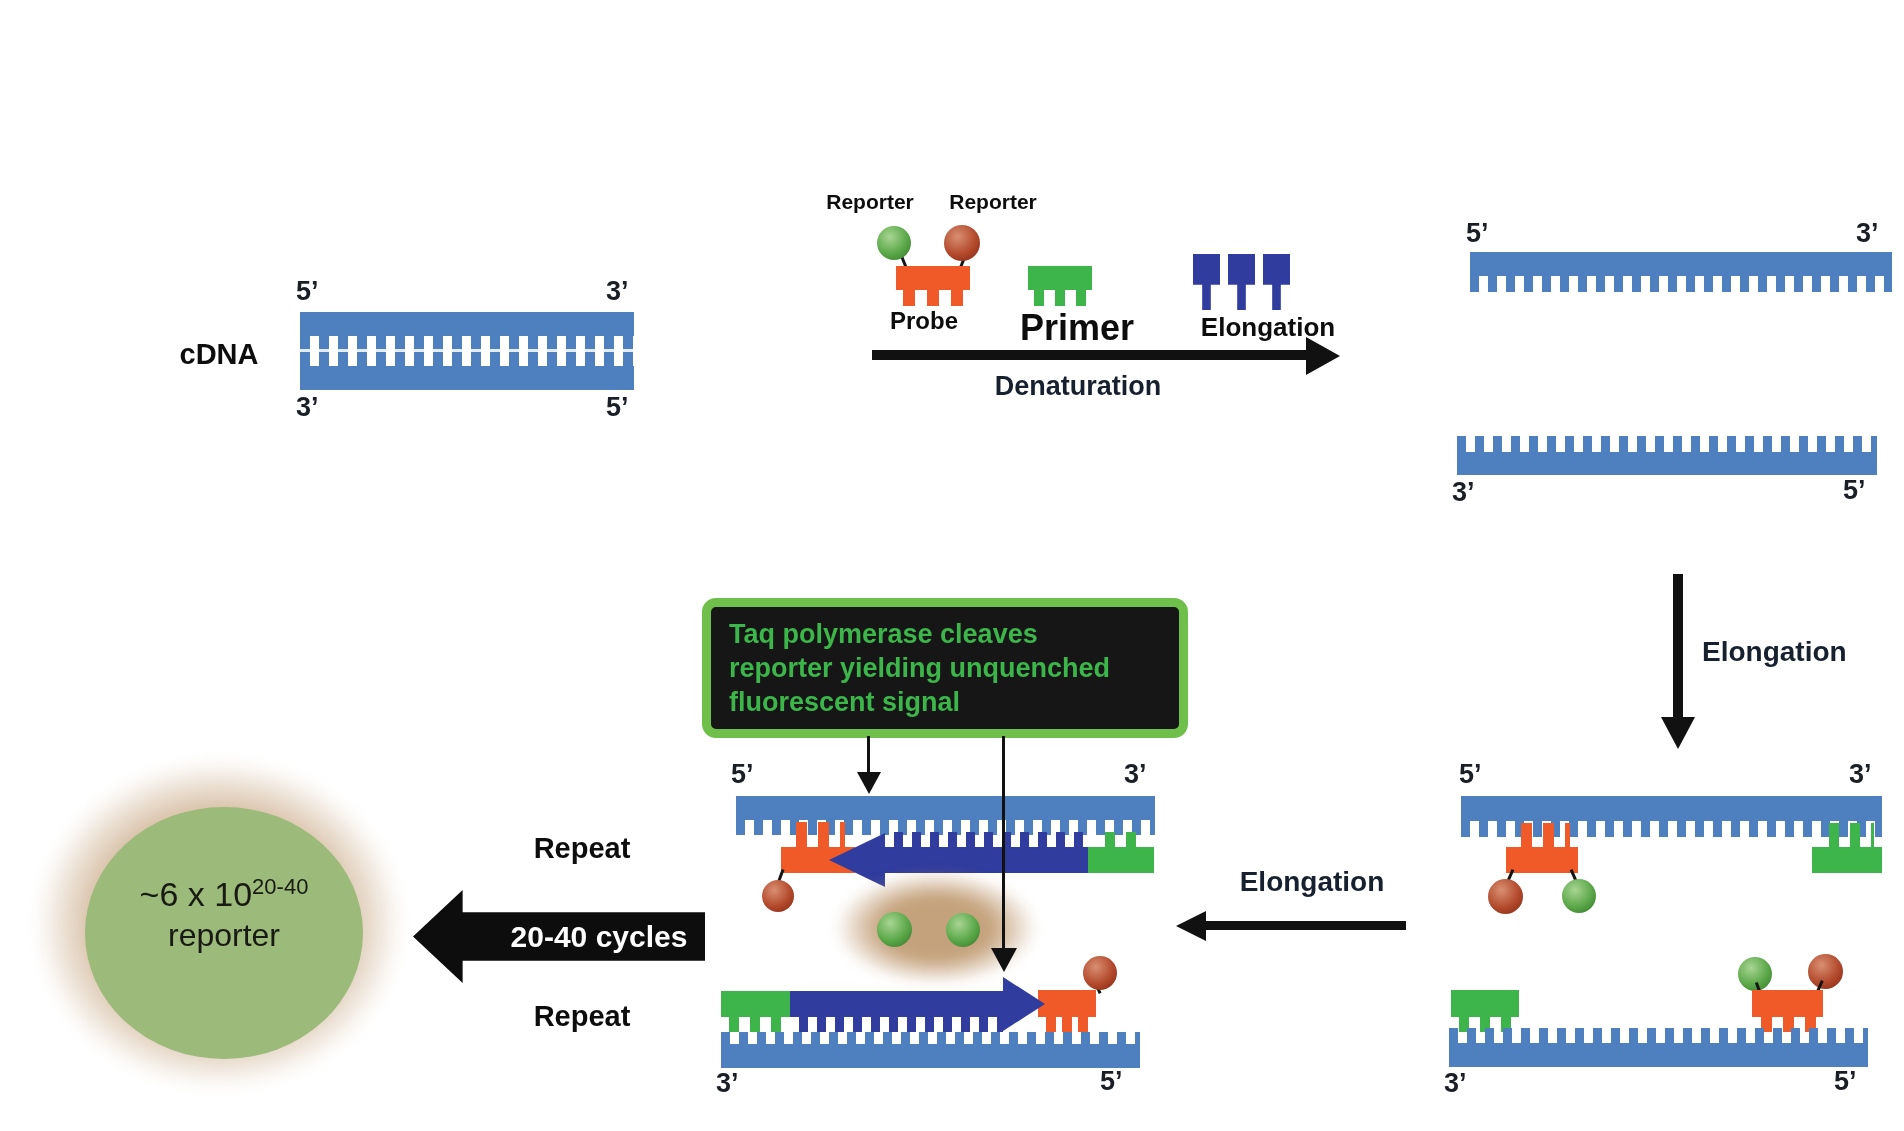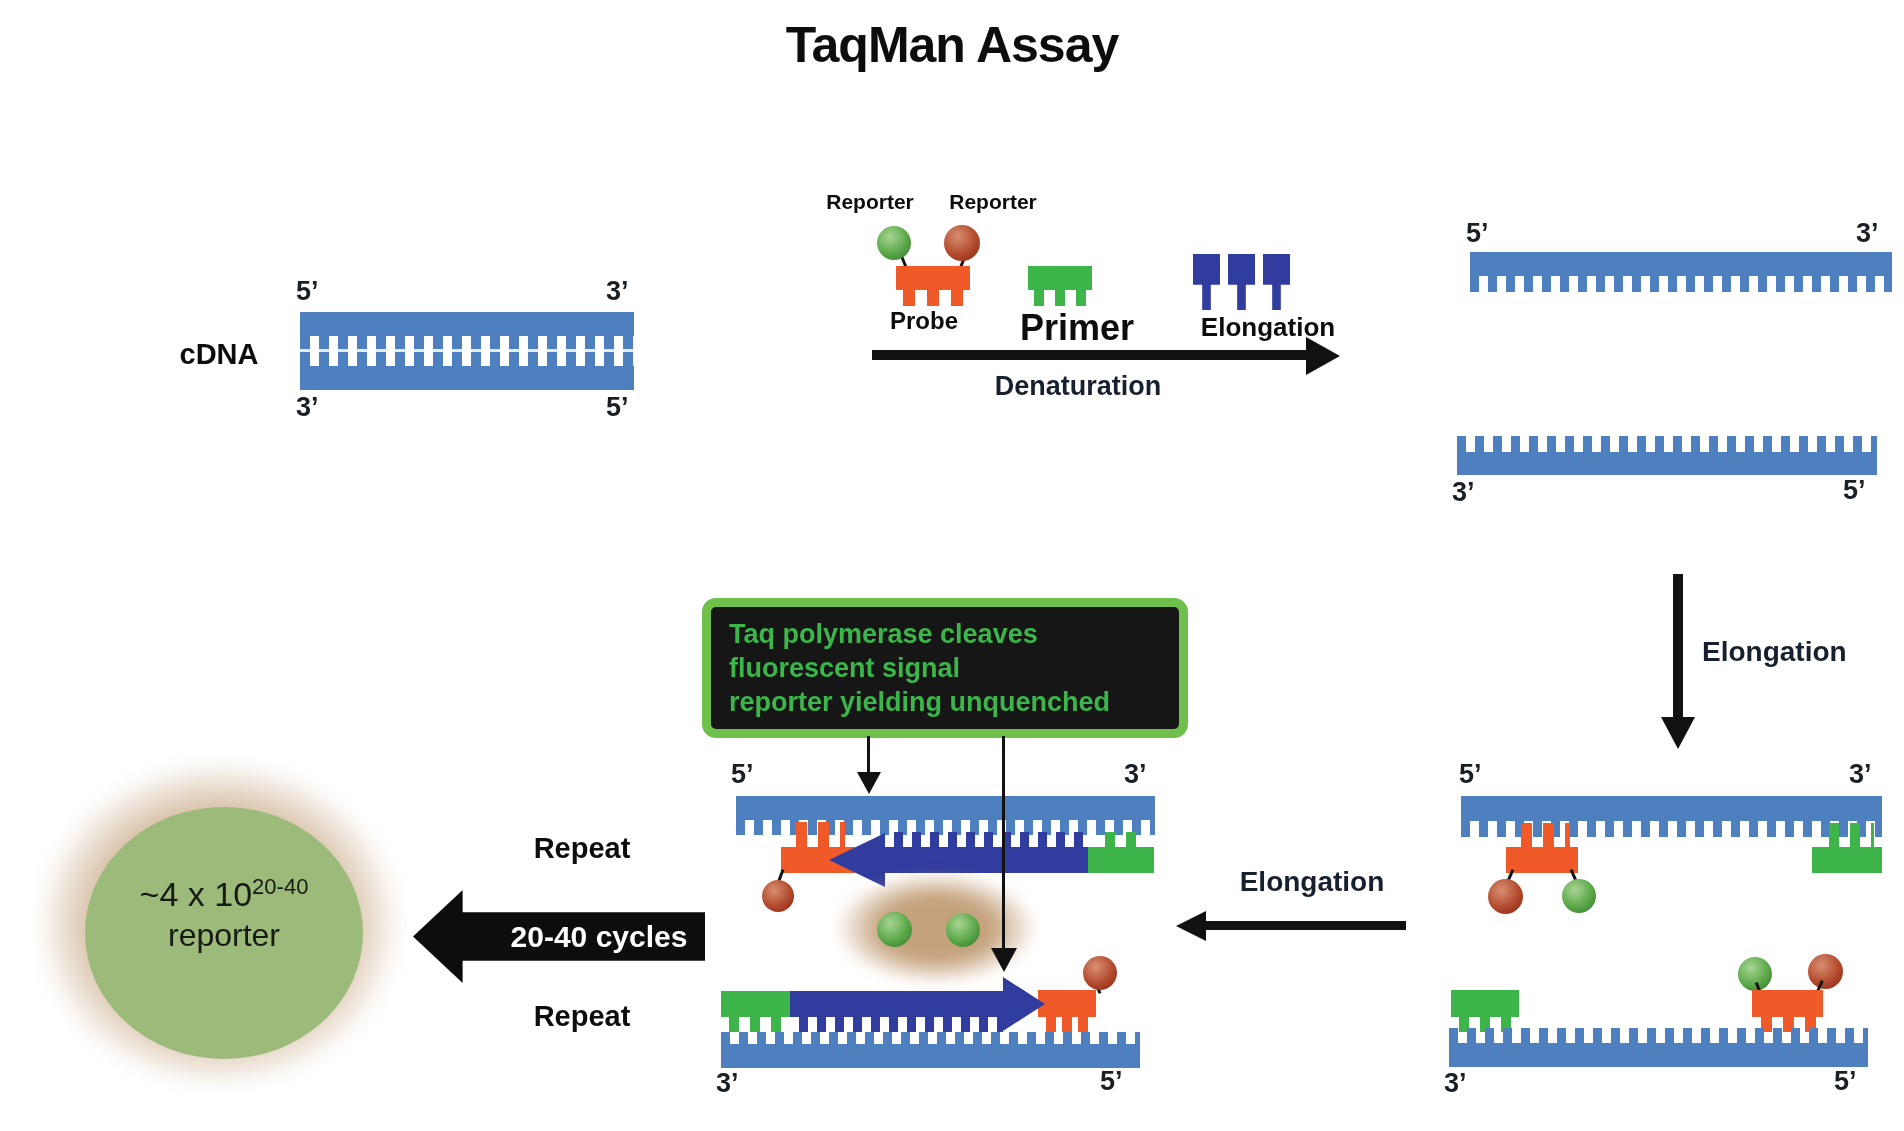--- a/index.html
+++ b/index.html
@@ -35,21 +35,20 @@
   .shaft{position:absolute;background:#111;}
   .glow{position:absolute;border-radius:50%;
     background:radial-gradient(ellipse at center,var(--tan) 0 38%,rgba(190,152,110,0) 72%);
     filter:blur(6px);}
 </style>
 </head>
 <body>
 
 <div class="stage">
 
-  <div class="lbl ctr" style="left:0;right:0;top:16px;font-size:50px;letter-spacing:-1px;">TaqMan Assay</div>
 
   <div class="lbl ctr" style="left:164px;top:338px;width:110px;font-size:29px;">cDNA</div>
   <div class="prime" style="left:296px;top:276px;">5’</div>
   <div class="prime" style="left:606px;top:276px;">3’</div>
   <div class="bar" style="left:300px;top:312px;width:334px;height:24px;"></div>
   <div class="teeth" style="left:300px;top:336px;width:334px;height:30px;--tw:10px;--tp:19px;"></div>
   <div class="abs" style="left:300px;top:349px;width:334px;height:3px;background:rgba(255,255,255,.85);"></div>
   <div class="bar" style="left:300px;top:366px;width:334px;height:24px;"></div>
   <div class="prime" style="left:296px;top:392px;">3’</div>
   <div class="prime" style="left:606px;top:392px;">5’</div>
@@ -113,22 +112,22 @@
   <div class="bar" style="left:1449px;top:1043px;width:419px;height:24px;"></div>
   <div class="prime" style="left:1444px;top:1068px;">3’</div>
   <div class="prime" style="left:1834px;top:1066px;">5’</div>
 
   <div class="flow ctr" style="left:1212px;top:866px;width:200px;font-size:28px;">Elongation</div>
   <div class="shaft" style="left:1204px;top:921px;width:202px;height:9px;"></div>
   <div class="tri" style="left:1176px;top:911px;border-top:15px solid transparent;border-bottom:15px solid transparent;border-right:30px solid #111;"></div>
 
   <div class="abs" style="left:702px;top:598px;width:486px;height:140px;box-sizing:border-box;background:#161616;border:9px solid var(--boxgreen);border-radius:14px;padding:10px 18px;">
     <div style="color:#3cb54a;font-size:27px;font-weight:700;line-height:34px;">Taq polymerase cleaves</div>
+    <div style="color:#3cb54a;font-size:27px;font-weight:700;line-height:34px;">reporter yielding unquenched</div>
     <div style="color:#3cb54a;font-size:27px;font-weight:700;line-height:34px;">fluorescent signal</div>
-    <div style="color:#3cb54a;font-size:27px;font-weight:700;line-height:34px;">reporter yielding unquenched</div>
   </div>
 
   <div class="shaft" style="left:867px;top:736px;width:3px;height:38px;"></div>
   <div class="tri" style="left:857px;top:772px;border-left:12px solid transparent;border-right:12px solid transparent;border-top:22px solid #111;"></div>
   <div class="shaft" style="left:1002px;top:736px;width:3px;height:214px;z-index:5;"></div>
   <div class="tri" style="left:991px;top:948px;border-left:13px solid transparent;border-right:13px solid transparent;border-top:24px solid #111;z-index:5;"></div>
 
   <div class="prime" style="left:731px;top:759px;">5’</div>
   <div class="prime" style="left:1124px;top:759px;">3’</div>
   <div class="bar" style="left:736px;top:796px;width:419px;height:24px;"></div>
@@ -166,18 +165,18 @@
               clip-path:polygon(0 50%,17% 2%,17% 25%,100% 25%,100% 75%,17% 75%,17% 98%);
               display:flex;align-items:center;justify-content:center;padding-left:52px;box-sizing:border-box;">
     <span style="color:#fff;font-weight:700;font-size:30px;white-space:nowrap;margin-left:28px;">20-40 cycles</span>
   </div>
   <div class="lbl ctr" style="left:487px;top:1000px;width:190px;font-size:29px;">Repeat</div>
 
   <div class="glow" style="left:38px;top:762px;width:362px;height:324px;filter:blur(8px);"></div>
   <div class="abs" style="left:85px;top:807px;width:278px;height:252px;border-radius:50%;background:#9cba79;"></div>
   <div class="abs ctr" style="left:85px;top:866px;width:278px;color:#181a14;font-weight:400;">
     <div style="font-size:34px;line-height:42px;">
-      <span>~4 x 10</span><sup style="font-size:22px;">20-40</sup>
+      <span>~6 x 10</span><sup style="font-size:22px;">20-40</sup>
     </div>
     <div style="font-size:32px;line-height:40px;">reporter</div>
   </div>
 
 </div>
 
 </body></html>

